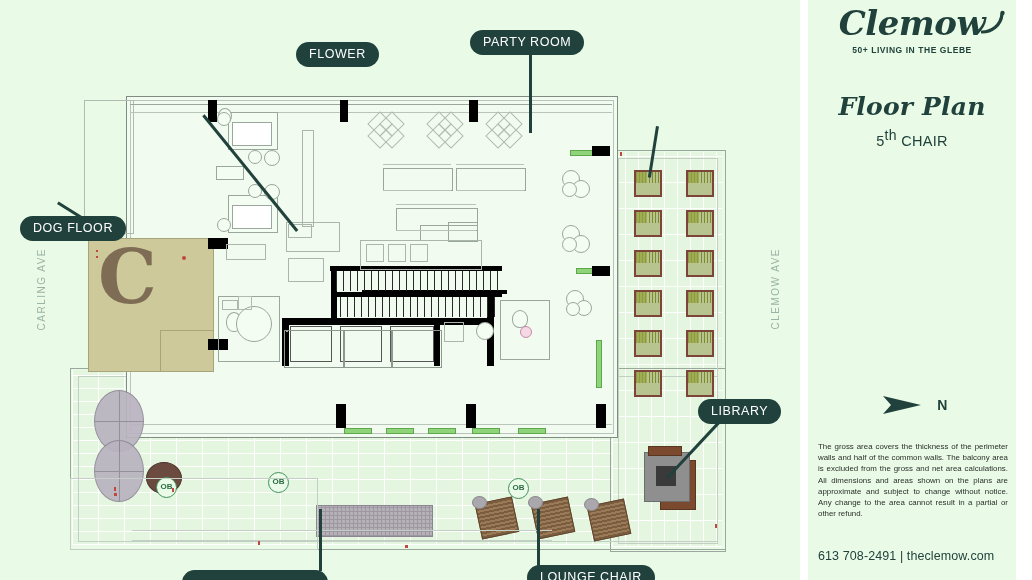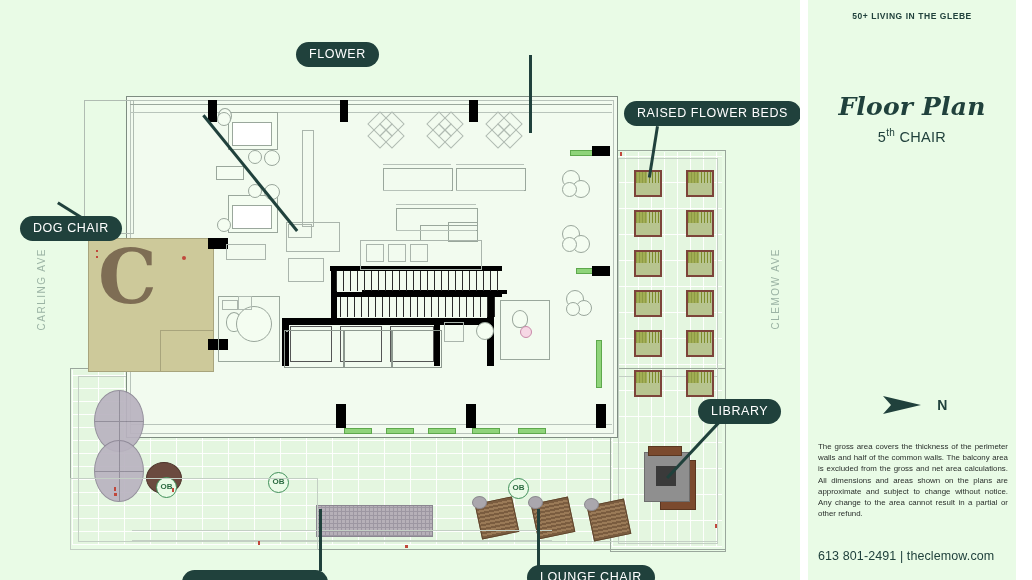--- a/index.html
+++ b/index.html
@@ -23,21 +23,21 @@
               font-size:34px;color:#20413c;letter-spacing:-.5px;line-height:1;
               display:inline-block;position:relative;}
   .brand-logo .swash{position:absolute;right:-22px;top:4px;width:26px;height:24px;}
   .brand-sub{font-size:8.5px;color:#20413c;letter-spacing:.55px;margin-top:5px;font-weight:600;}
 
   .fp-title{position:absolute;left:0;top:92px;width:208px;text-align:center;
             font-family:"DejaVu Serif",serif;font-weight:700;font-size:25px;color:#20413c;
             letter-spacing:.2px;font-style:italic;}
   .fp-floor{position:absolute;left:0;top:127px;width:208px;text-align:center;
             font-size:14.5px;color:#20413c;letter-spacing:.3px;}
-  .fp-floor sup{font-size:10px;vertical-align:super;}
+  .fp-floor sup{font-size:14px;vertical-align:super;}
 
   .north-wrap{position:absolute;left:0;top:392px;width:208px;text-align:center;}
   .north-wrap svg{vertical-align:middle;}
   .north-n{font-size:14px;font-weight:700;color:#20413c;vertical-align:middle;margin-left:4px;}
 
   .disclaimer{position:absolute;left:10px;top:441px;width:190px;
               font-size:7.9px;line-height:11.2px;color:#2a2f2c;text-align:justify;}
   .contact{position:absolute;left:10px;top:549px;width:195px;
            font-size:12.5px;color:#20413c;letter-spacing:.1px;}
 
@@ -315,44 +315,51 @@
 
     <div class="leader" style="left:296px;top:232px;width:149px;height:3px;transform:rotate(-129deg);"></div>
     <div class="leader" style="left:529px;top:55px;width:2.5px;height:78px;"></div>
     <div class="leader" style="left:656px;top:126px;width:3px;height:52px;transform:rotate(9deg);"></div>
     <div class="leader" style="left:113px;top:239px;width:66px;height:3px;transform:rotate(-148deg);"></div>
     <div class="leader" style="left:666px;top:477px;width:86px;height:3px;transform:rotate(-47deg);"></div>
     <div class="leader" style="left:537px;top:509px;width:2.5px;height:62px;"></div>
     <div class="leader" style="left:319px;top:509px;width:2.5px;height:62px;"></div>
 
     <div class="pill" style="left:296px;top:42px;">FLOWER</div>
-    <div class="pill" style="left:624px;top:101px;">RAISED FLOWER BEDS</div>
-    <div class="pill" style="left:20px;top:216px;">DOG CHAIR</div>
+    <div class="pill" style="left:470px;top:30px;">PARTY ROOM</div>
+    <div class="pill" style="left:20px;top:216px;">DOG FLOOR</div>
     <div class="pill" style="left:698px;top:399px;">LIBRARY</div>
     <div class="pill" style="left:527px;top:565px;">LOUNGE CHAIR</div>
     <div class="pill" style="left:182px;top:570px;width:146px;padding:0;"></div>
 
   </div>
 
   <div id="divider"></div>
 
   <div id="info-panel">
 
     <div class="brand-wrap">
+      <div class="brand-logo">
+        <span>Clemow</span>
+        <svg class="swash" viewBox="0 0 26 24">
+          <path d="M1 22 C10 22 20 16 21 4" stroke="#20413c" stroke-width="3.2" fill="none" stroke-linecap="round"></path>
+          <circle cx="21.5" cy="3" r="2.2" fill="#20413c"></circle>
+        </svg>
+      </div>
       <div class="brand-sub">50+ LIVING IN THE GLEBE</div>
     </div>
 
     <div class="fp-title">Floor Plan</div>
     <div class="fp-floor"><span>5</span><sup>th</sup> <span>CHAIR</span></div>
 
     <div class="north-wrap">
       <svg width="52" height="26" viewBox="0 0 52 26">
         <path d="M6 4 L44 13 L6 22 L14 13 Z" fill="#20413c"></path>
       </svg>
       <span class="north-n">N</span>
     </div>
 
     <div class="disclaimer">The gross area covers the thickness of the perimeter walls and half of the common walls. The balcony area is excluded from the gross and net area calculations. All dimensions and areas shown on the plans are approximate and subject to change without notice. Any change to the area cannot result in a partial or other refund.</div>
-    <div class="contact">613 801-2491 | theclemow.com</div>
+    <div class="contact">613 708-2491 | theclemow.com</div>
   </div>
 
   <div id="right-edge"></div>
 </div>
 
 </body></html>

